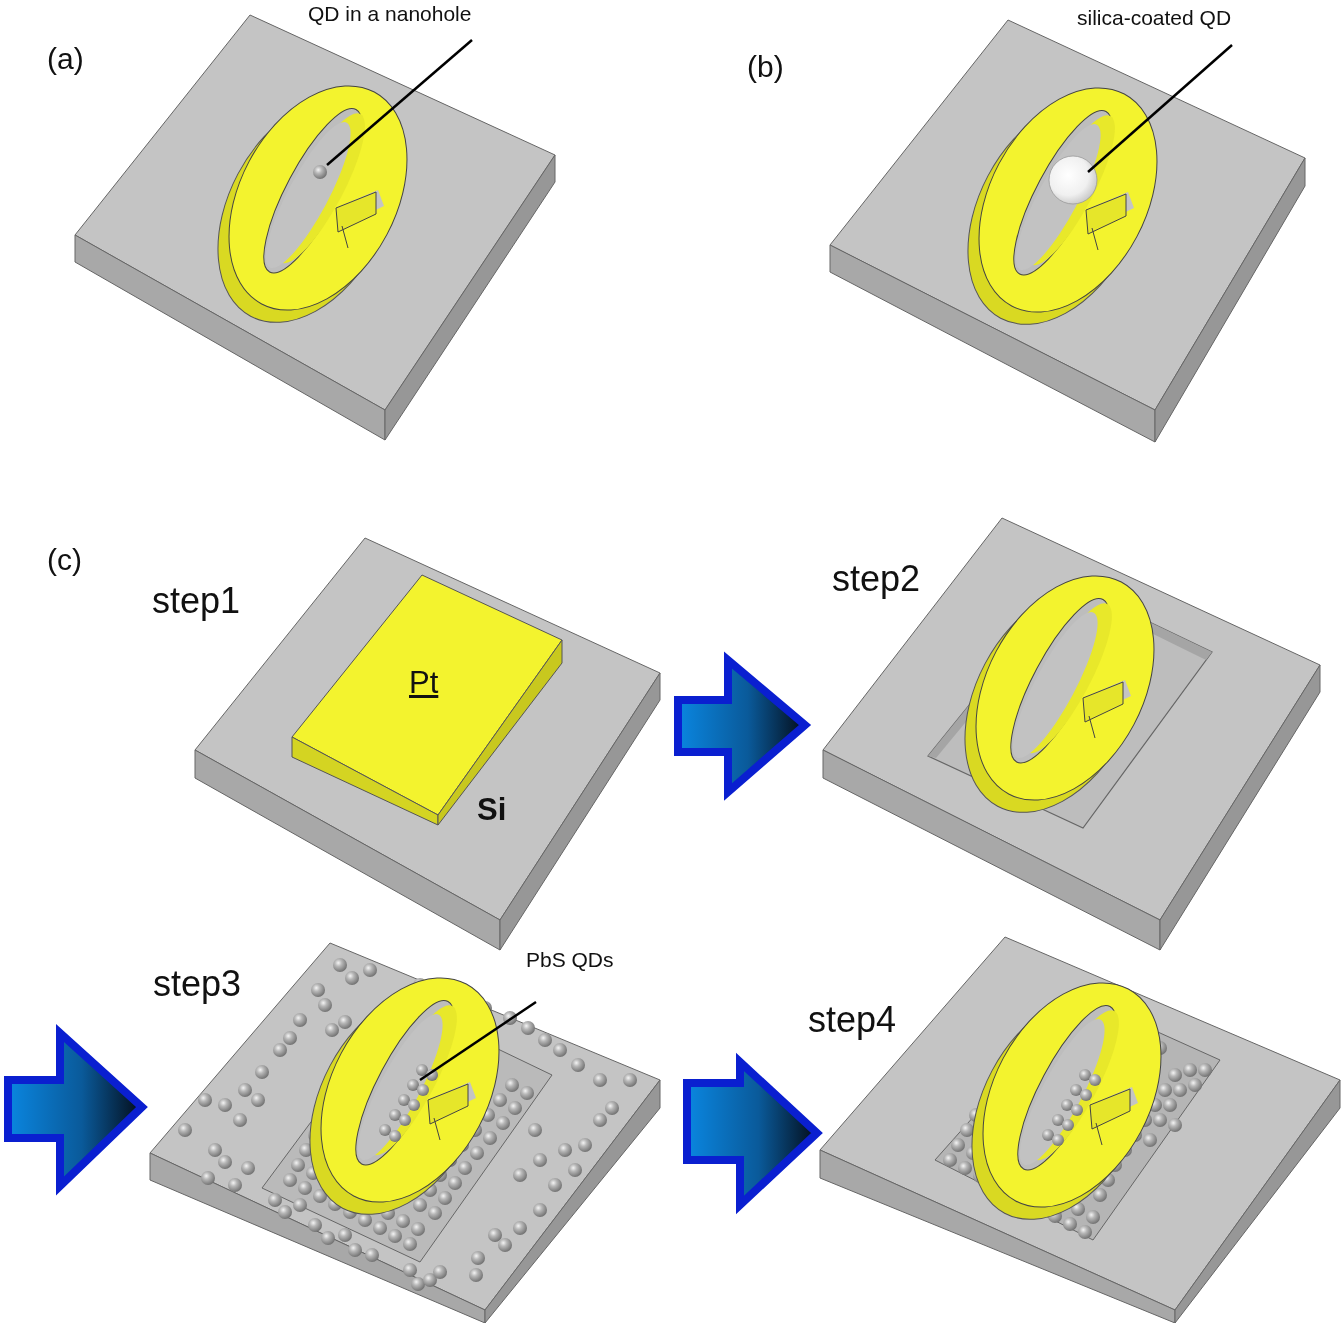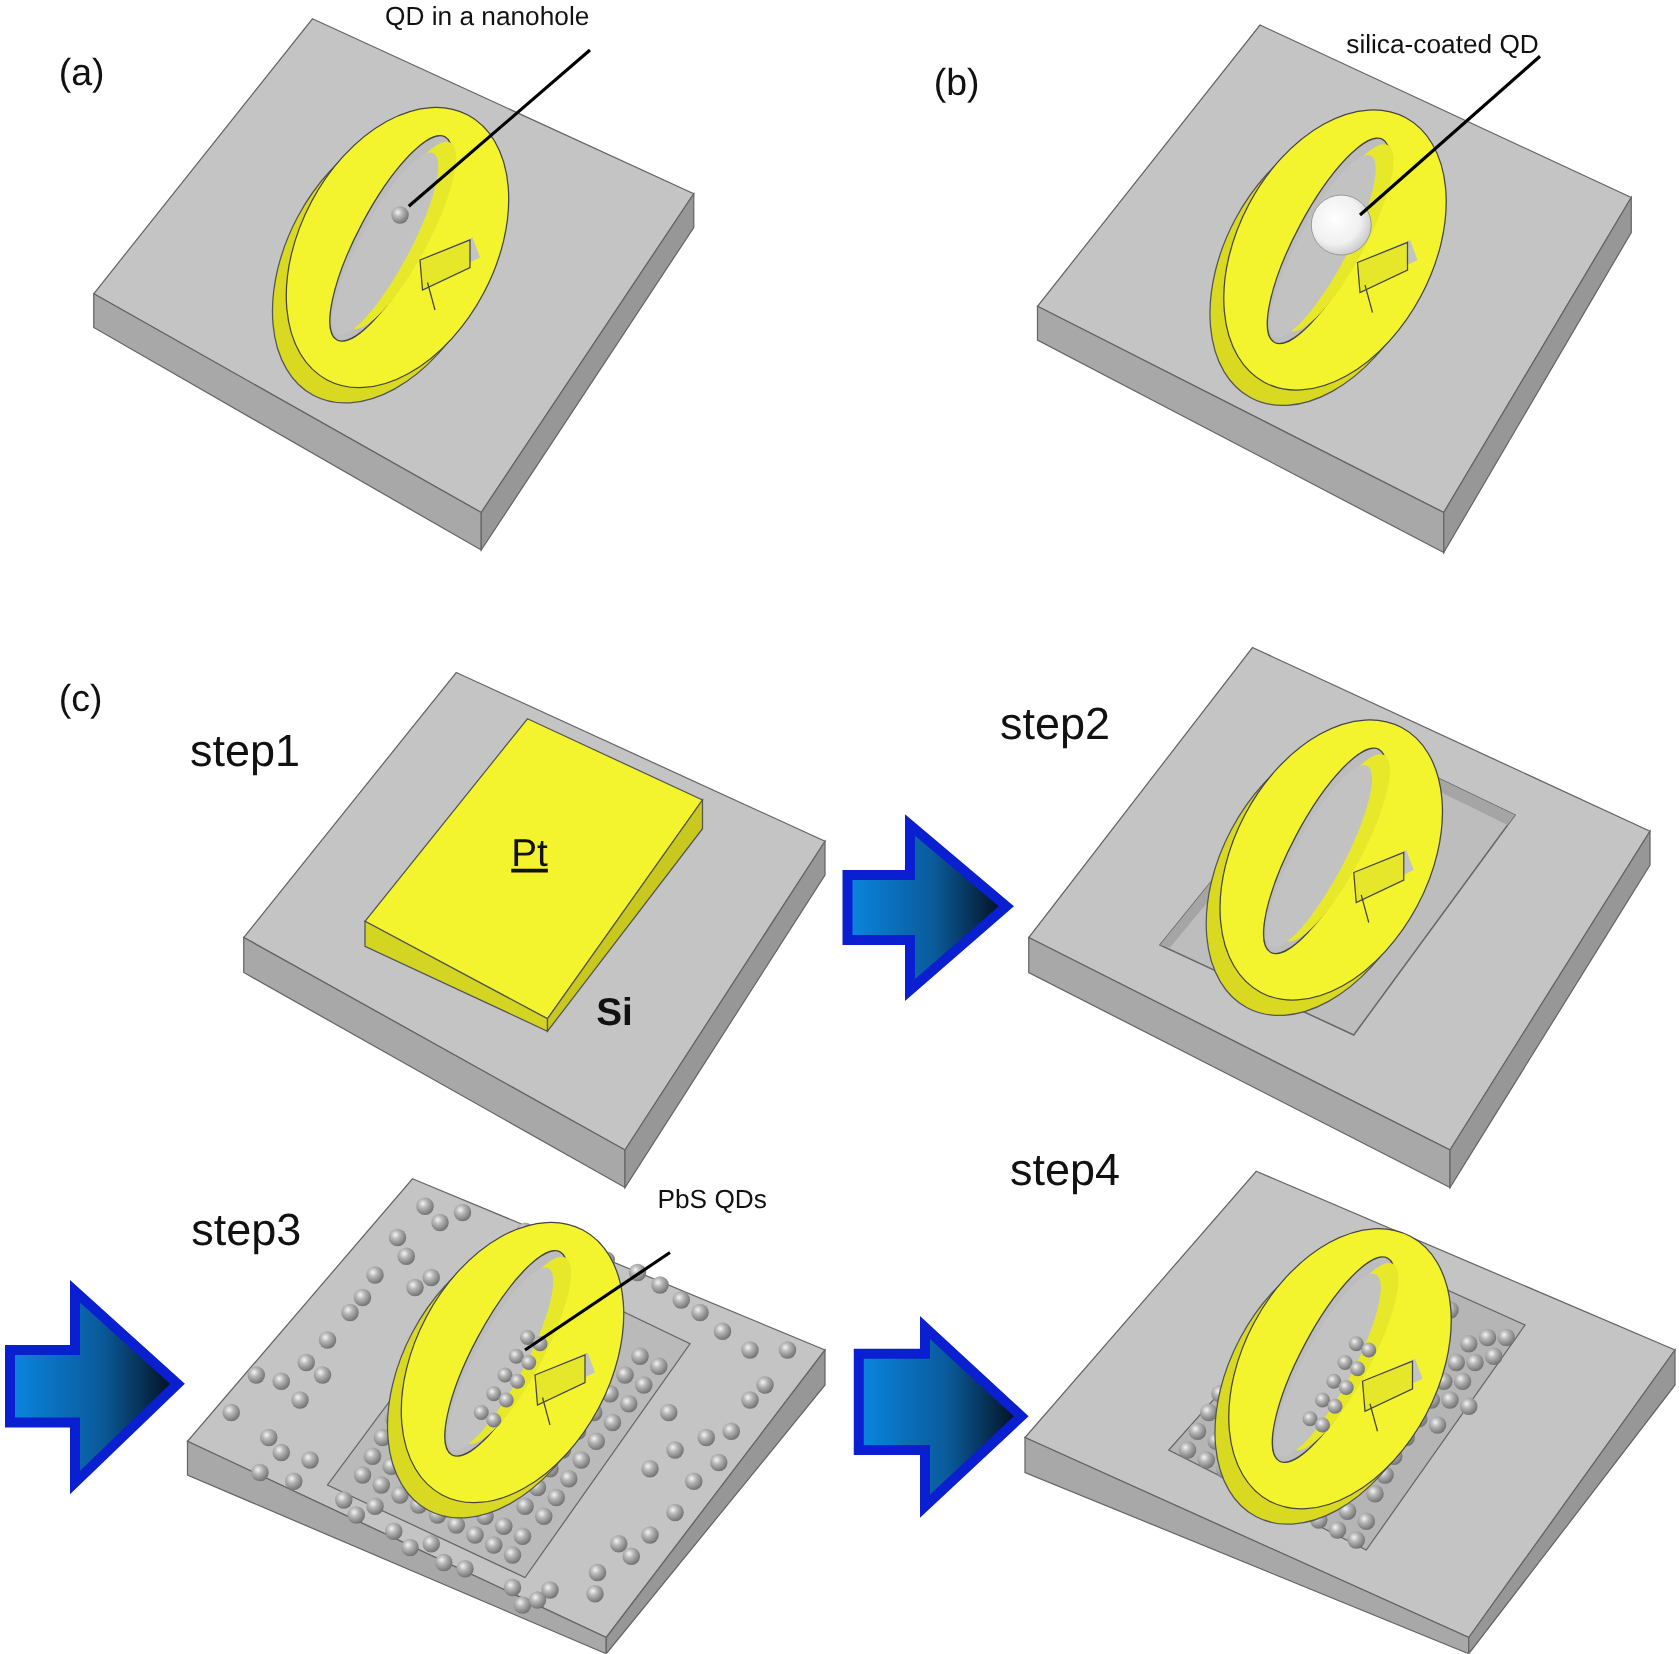--- a/index.html
+++ b/index.html
@@ -294,26 +294,26 @@
         <circle cx="1058" cy="1140" r="6"></circle>
         <circle cx="1095" cy="1080" r="6"></circle>
     </g>
   </g>
 </svg>
 
 <div class="label panel-letter" style="left:47px; top:42px;">(a)</div>
 <div class="label callout" style="left:308px; top:2px;">QD in a nanohole</div>
 
 <div class="label panel-letter" style="left:747px; top:50px;">(b)</div>
-<div class="label callout" style="left:1077px; top:24px;">silica-coated QD</div>
+<div class="label callout" style="left:1077px; top:6px;">silica-coated QD</div>
 
 <div class="label panel-letter" style="left:47px; top:543px;">(c)</div>
 
 <div class="label step-label" style="left:152px; top:580px;">step1</div>
 <div class="label mat" style="left:409px; top:665px;text-decoration:underline;">Pt</div>
 <div class="label mat" style="left:477px; top:792px;font-weight:bold;">Si</div>
 
-<div class="label step-label" style="left:800px; top:558px;">step2</div>
+<div class="label step-label" style="left:832px; top:558px;">step2</div>
 
 <div class="label step-label" style="left:153px; top:963px;">step3</div>
 <div class="label callout" style="left:526px; top:948px;">PbS QDs</div>
 
-<div class="label step-label" style="left:808px; top:915px;">step4</div>
+<div class="label step-label" style="left:808px; top:999px;">step4</div>
 
 </body></html>

